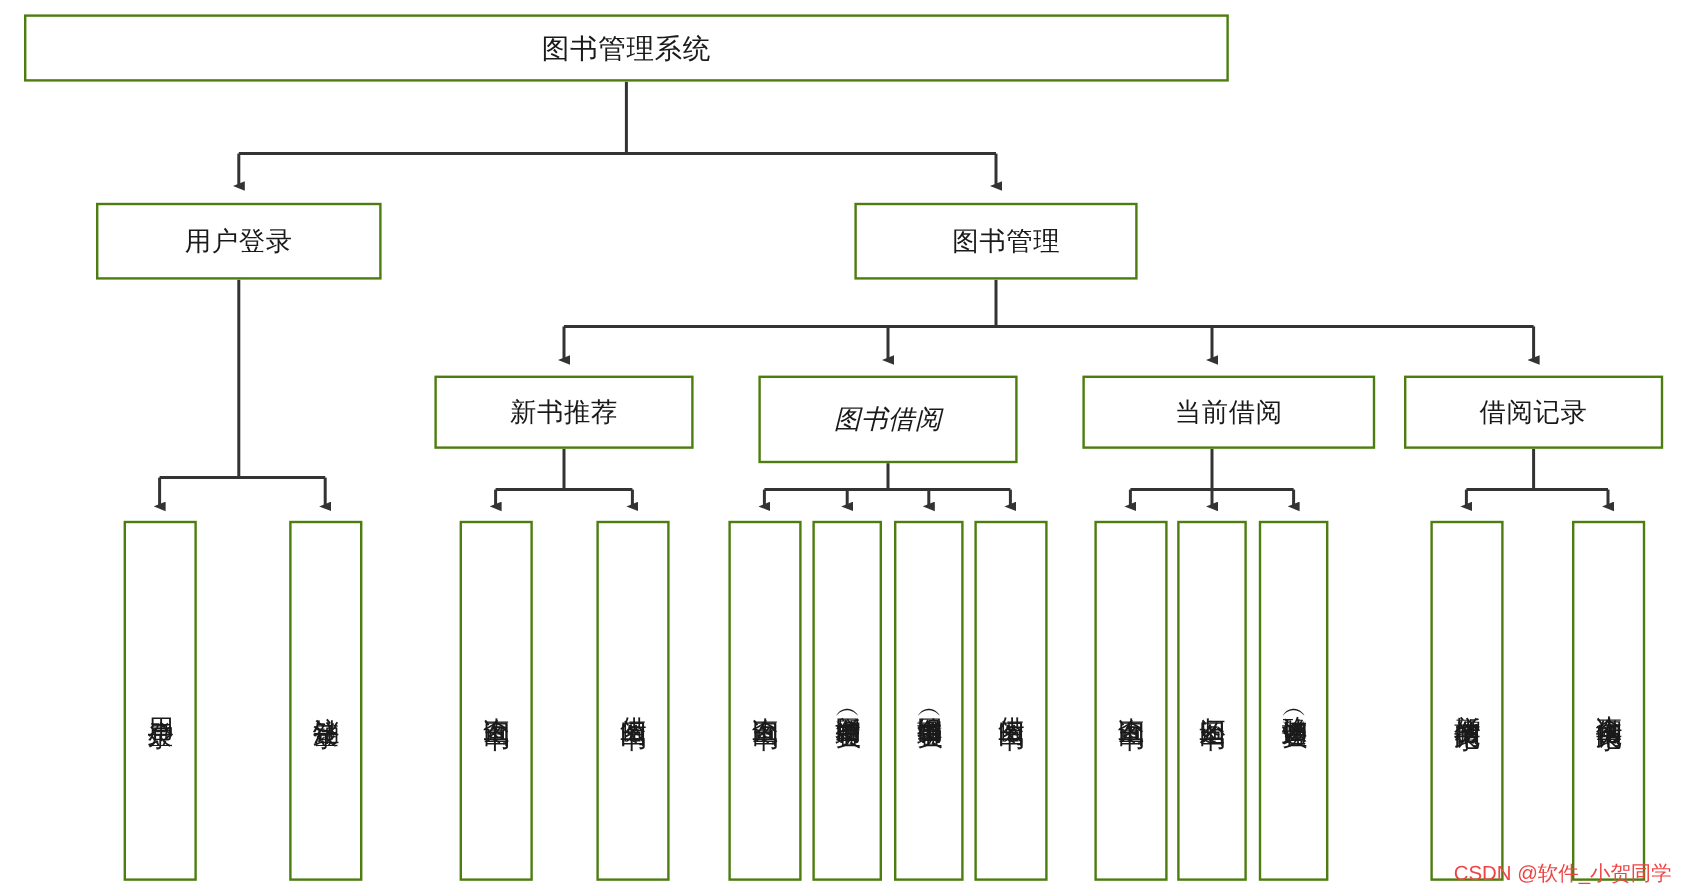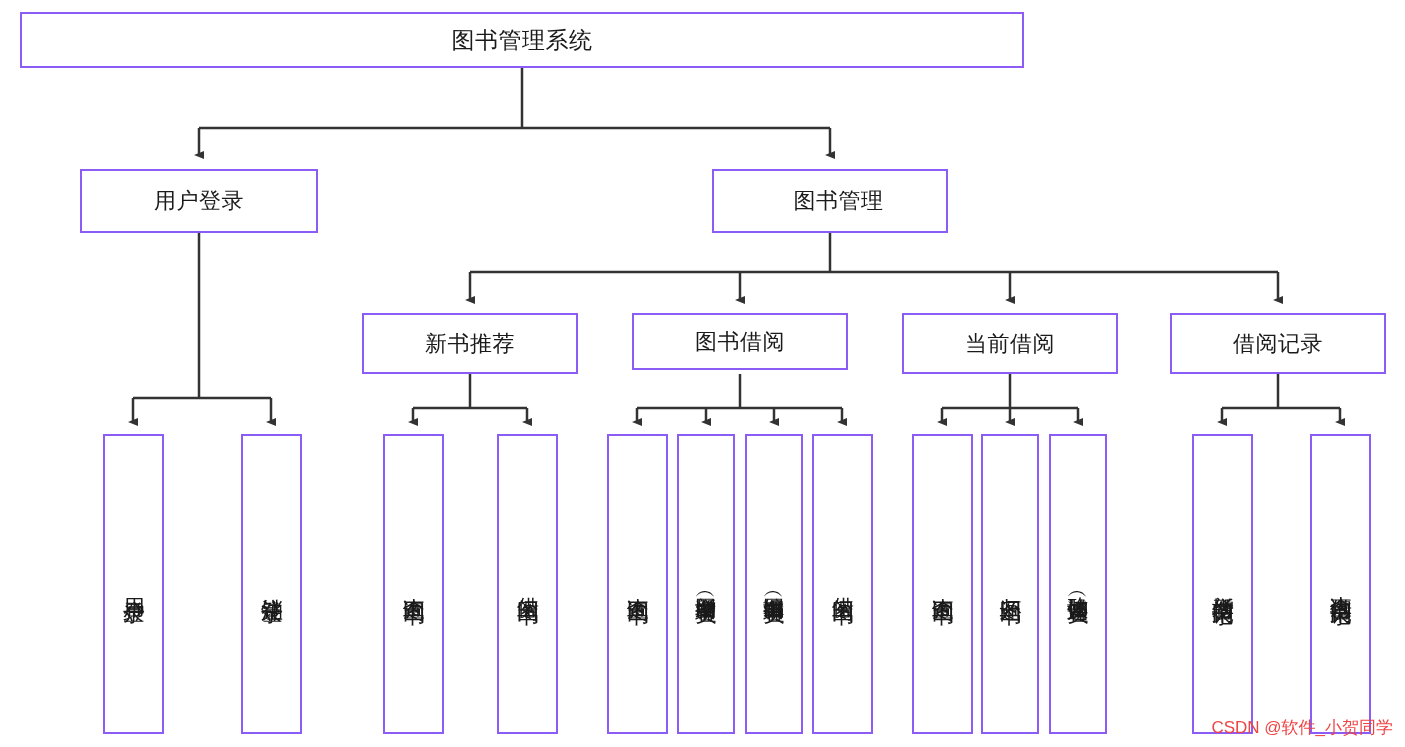--- a/index.html
+++ b/index.html
@@ -22,21 +22,21 @@
     left: 0;
     top: 0;
     width: 1405px;
     height: 747px;
     pointer-events: none;
   }
   .node {
     position: absolute;
     box-sizing: border-box;
     background: #ffffff;
-    border: 2px solid #8b5cf6;
+    border: 2px solid #4d7c0f;
     display: flex;
     align-items: center;
     justify-content: center;
     text-align: center;
     color: #1a1a1a;
   }
   .node .label {
     line-height: 1.15;
     letter-spacing: 0.5px;
   }
@@ -131,24 +131,24 @@
   <div class="node l1" style="left:80px; top:169px; width:238px; height:64px;">
     <span class="label">用户登录</span>
   </div>
   <div class="node l1" style="left:712px; top:169px; width:236px; height:64px;padding-left:17px;">
     <span class="label">图书管理</span>
   </div>
 
   <div class="node l2" style="left:362px; top:313px; width:216px; height:61px;justify-content:center;">
     <span class="label">新书推荐</span>
   </div>
-  <div class="node l2" style="left:632px; top:313px; width:216px; height:57px;">
+  <div class="node l2" style="left:632px; top:313px; width:216px; height:73px;font-style:italic;">
     <span class="label">图书借阅</span>
   </div>
-  <div class="node l2" style="left:902px; top:313px; width:216px; height:61px;">
+  <div class="node l2" style="left:902px; top:313px; width:244px; height:61px;">
     <span class="label">当前借阅</span>
   </div>
   <div class="node l2" style="left:1170px; top:313px; width:216px; height:61px;">
     <span class="label">借阅记录</span>
   </div>
 
   <div class="node leaf" style="left:103px; top:434px; width:61px; height:300px;">
     <span class="label">用户登录</span>
   </div>
   <div class="node leaf" style="left:241px; top:434px; width:61px; height:300px;">

